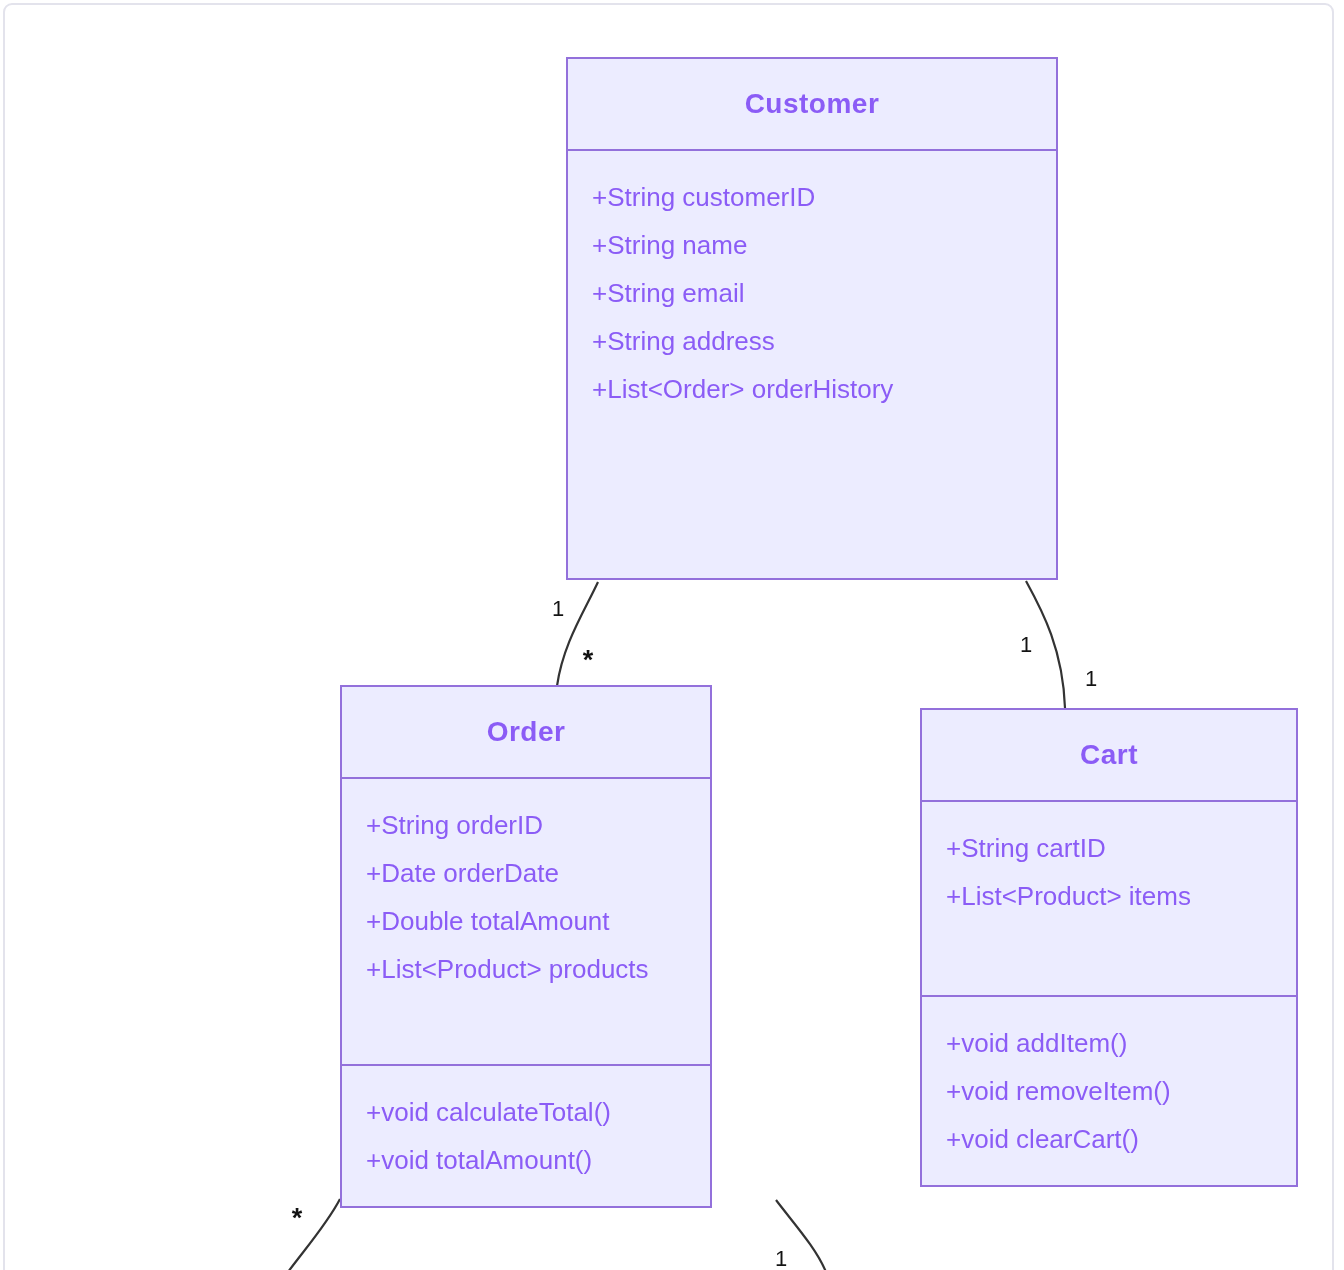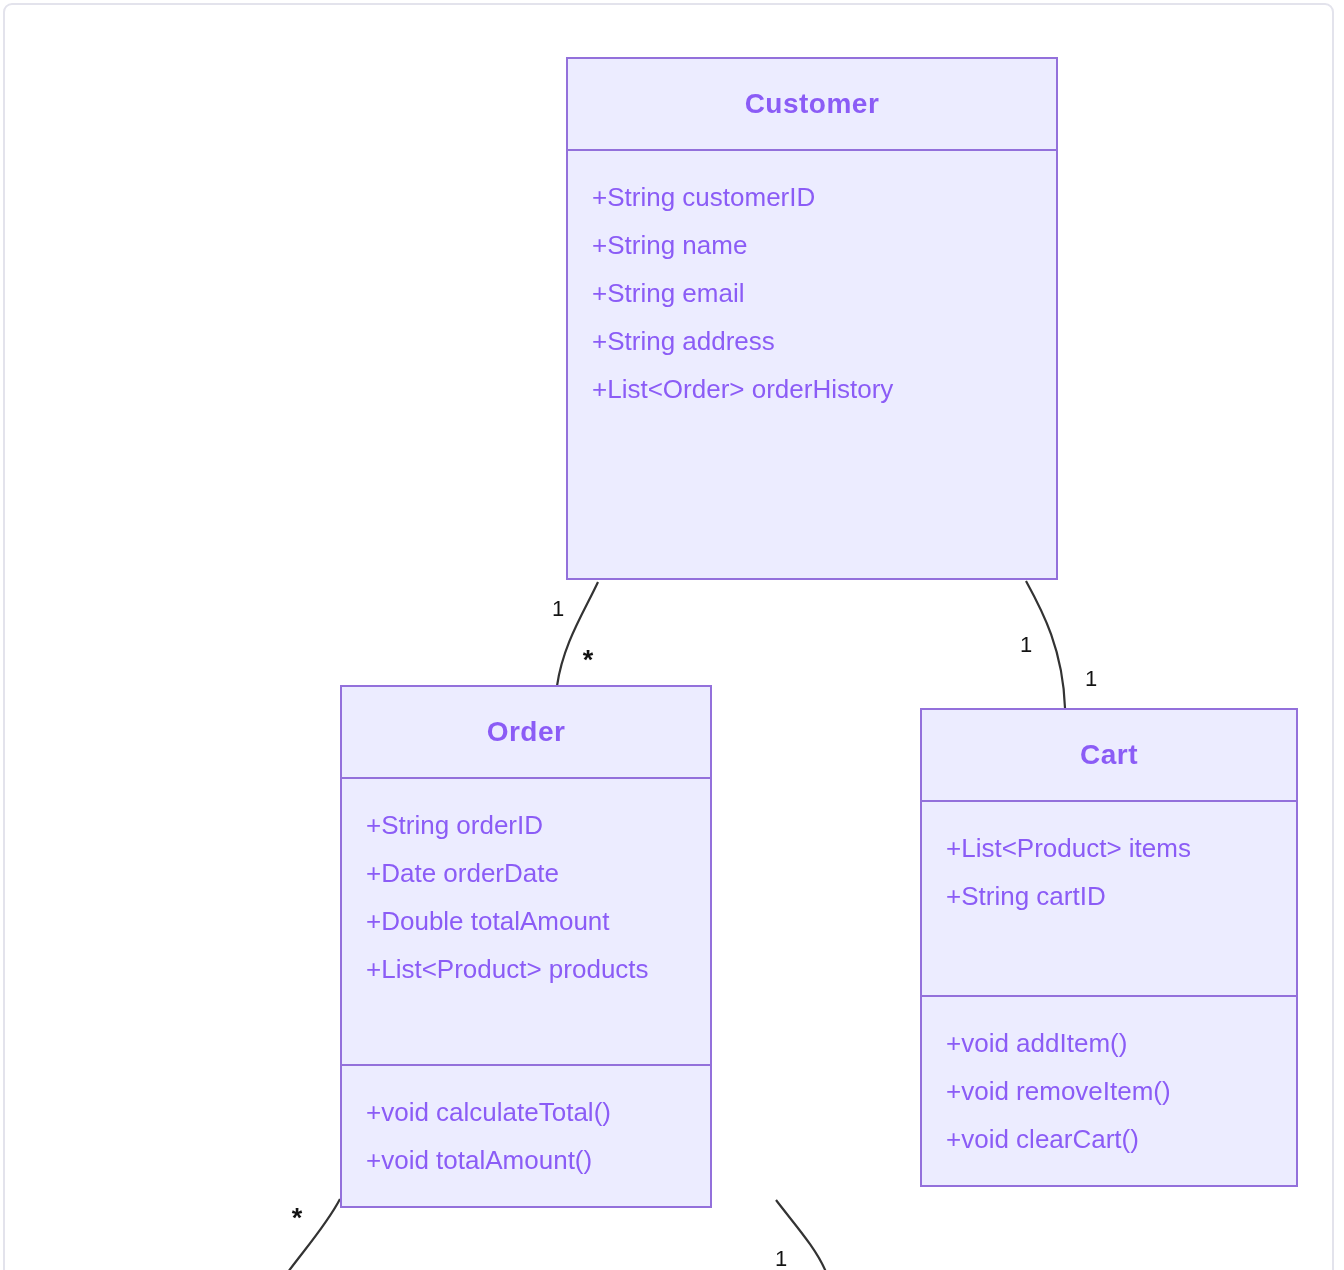--- a/index.html
+++ b/index.html
@@ -136,22 +136,22 @@
     </div>
     <div class="uml-section methods">
       <div class="uml-row">+void calculateTotal()</div>
       <div class="uml-row">+void totalAmount()</div>
     </div>
   </div>
 
   <div class="uml-class" id="class-cart">
     <div class="uml-title">Cart</div>
     <div class="uml-section attrs">
+      <div class="uml-row">+String cartID</div>
       <div class="uml-row">+List&lt;Product&gt; items</div>
-      <div class="uml-row">+String cartID</div>
     </div>
     <div class="uml-section methods">
       <div class="uml-row">+void addItem()</div>
       <div class="uml-row">+void removeItem()</div>
       <div class="uml-row">+void clearCart()</div>
     </div>
   </div>
 
 </div>
 

